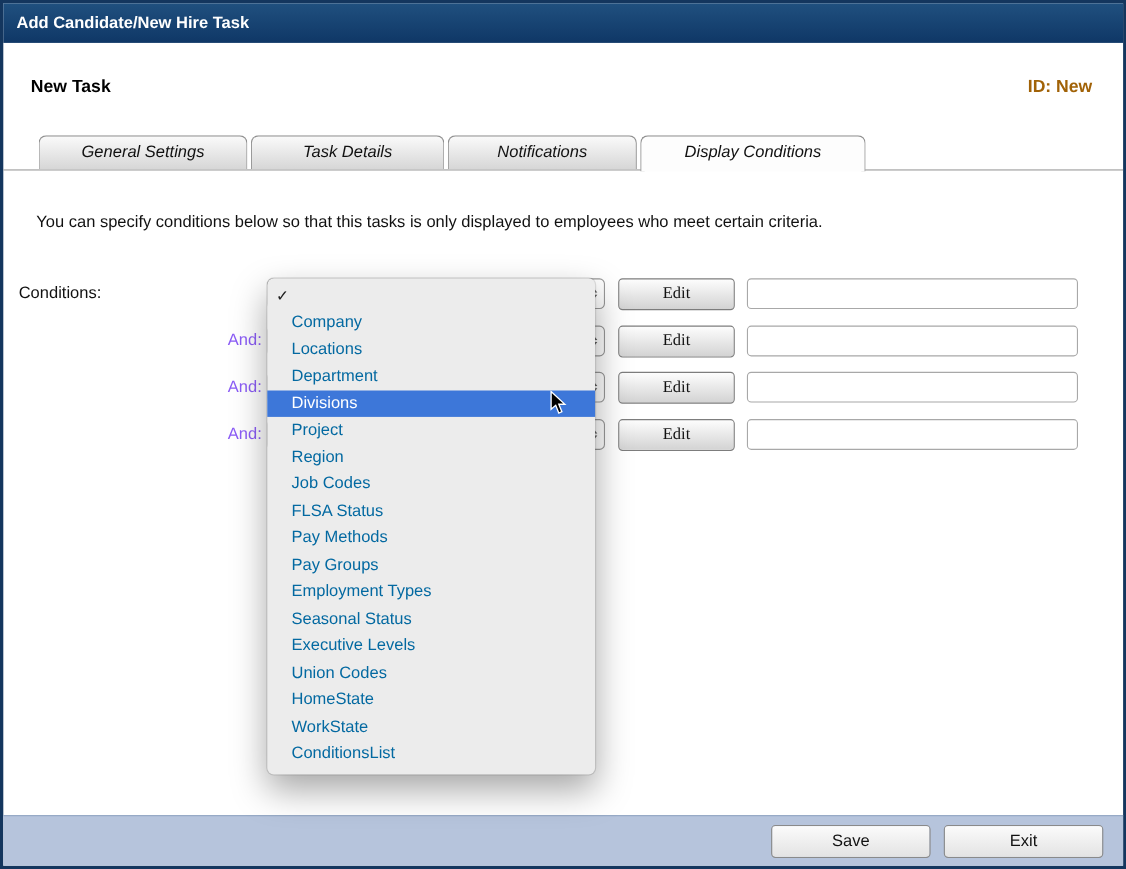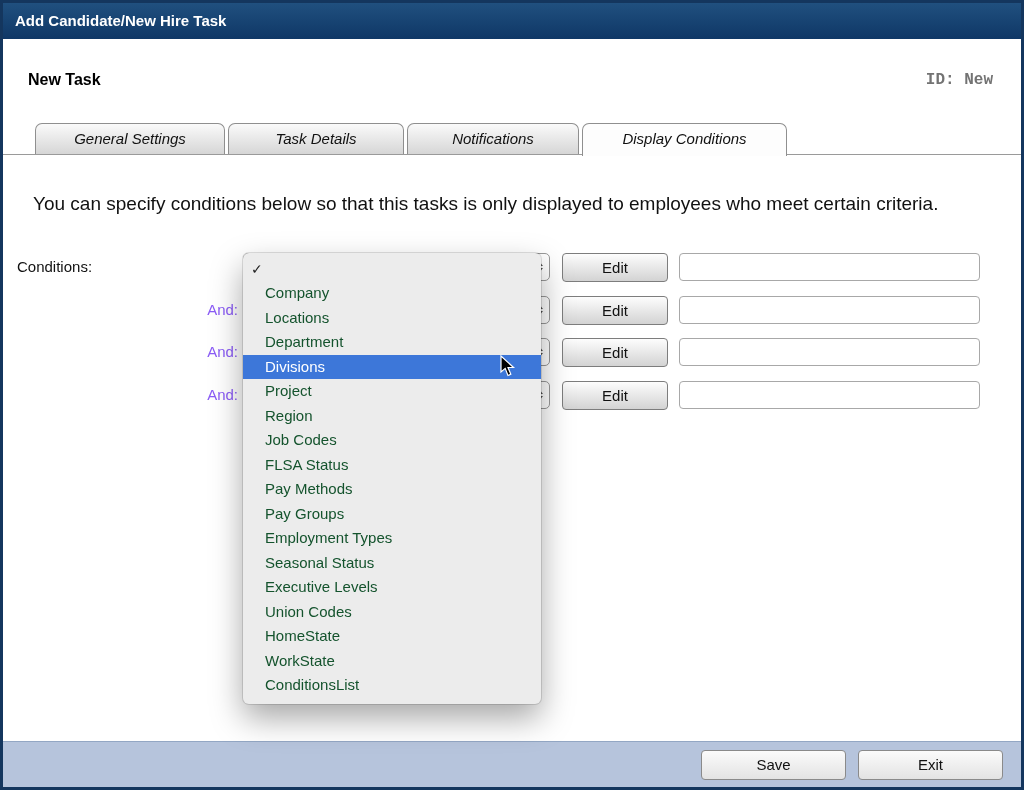--- a/index.html
+++ b/index.html
@@ -22,21 +22,21 @@
     color: #ffffff; font-weight: bold; font-size: 15px;
     line-height: 36px; padding-left: 12px;
   }
   
   .page-title {
     position: absolute; left: 25px; top: 68px;
     font-size: 16px; font-weight: bold; color: #000;
   }
   .page-id {
     position: absolute; right: 28px; top: 68px;
-    font-size: 16px; font-weight: bold; color: #737373; font-family: Liberation Mono, monospace;
+    font-size: 16px; font-weight: bold; color: #a16207;
   }
   
   .tabs { position: absolute; left: 32px; top: 120px; display: flex; gap: 3px; z-index: 3; }
   .tab {
     height: 31px; line-height: 29px; text-align: center;
     font-size: 15px; color: #111;
     border: 1px solid #8f8f8f; border-bottom: none;
     border-radius: 7px 7px 0 0;
     background: linear-gradient(#fafafa, #d6d6d6);
     cursor: default;
@@ -47,21 +47,21 @@
     height: 33px;
     position: relative; z-index: 4;
   }
   .tab-divider {
     position: absolute; left: 0; right: 0; top: 151px; height: 1px;
     background: #9a9a9a; z-index: 2;
   }
   
   .description {
     position: absolute; left: 30px; top: 190px;
-    font-size: 19px; color: #111;
+    font-size: 15px; color: #111;
   }
   
   .conditions-label {
     position: absolute; left: 14px; top: 250px; height: 28px; line-height: 28px;
     font-size: 15px; color: #111;
   }
   .cond-row { position: absolute; left: 0; height: 29px; width: 100%; }
   .and-label {
     position: absolute; left: 200px; width: 35px; height: 28px; line-height: 28px;
     text-align: right; font-size: 15px; color: #8b5cf6;
@@ -71,21 +71,21 @@
     background: #fff; border: 1px solid #999; border-radius: 5px;
   }
   .stepper {
     position: absolute; right: 6px; top: 50%; transform: translateY(-50%);
     display: flex; flex-direction: column; gap: 2px; align-items: center;
   }
   .tri-up { width: 0; height: 0; border-left: 4px solid transparent; border-right: 4px solid transparent; border-bottom: 5px solid #555; }
   .tri-down { width: 0; height: 0; border-left: 4px solid transparent; border-right: 4px solid transparent; border-top: 5px solid #555; }
   .edit-btn {
     position: absolute; left: 559px; width: 106px; height: 29px;
-    font-family: Liberation Sans, sans-serif;
+    font-family: Liberation Serif, serif;
     font-size: 15px; color: #111; text-align: center; line-height: 27px;
     background: linear-gradient(#fdfdfd, #d3d3d3);
     border: 1px solid #7d7d7d; border-radius: 4px;
     cursor: pointer;
   }
   .cond-input {
     position: absolute; left: 676px; width: 301px; height: 28px;
     border: 1px solid #a8a8a8; border-radius: 4px;
     background: #fff; font-size: 15px; padding: 0 6px;
     font-family: "Liberation Sans", sans-serif;
@@ -98,21 +98,21 @@
     box-shadow: 0 14px 32px rgba(0,0,0,0.35), 0 0 0 1px rgba(0,0,0,0.12);
     padding: 4px 0 6px 0;
     z-index: 10;
   }
   .dd-check-row {
     height: 24px; line-height: 24px; padding-left: 8px;
     font-size: 14px; color: #222;
   }
   .dd-item {
     height: 24.5px; line-height: 24.5px; padding-left: 22px;
-    font-size: 15px; color: #14532d;
+    font-size: 15px; color: #0369a1;
     cursor: default; white-space: nowrap;
   }
   .dd-item.highlight { background: #3d77d9; color: #fff; }
   
   .cursor { position: absolute; left: 497px; top: 352px; z-index: 20; pointer-events: none; }
   
   .footer {
     position: absolute; left: 0; right: 0; bottom: 0; height: 46px;
     background: #b6c4dc; border-top: 1px solid #93a7c4;
   }

